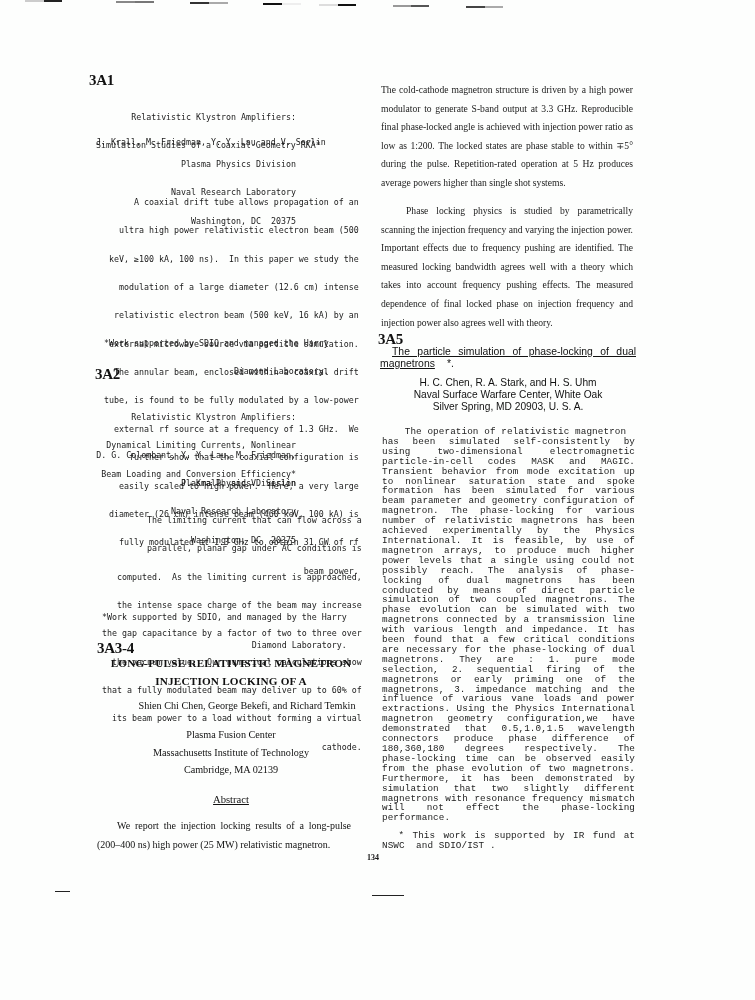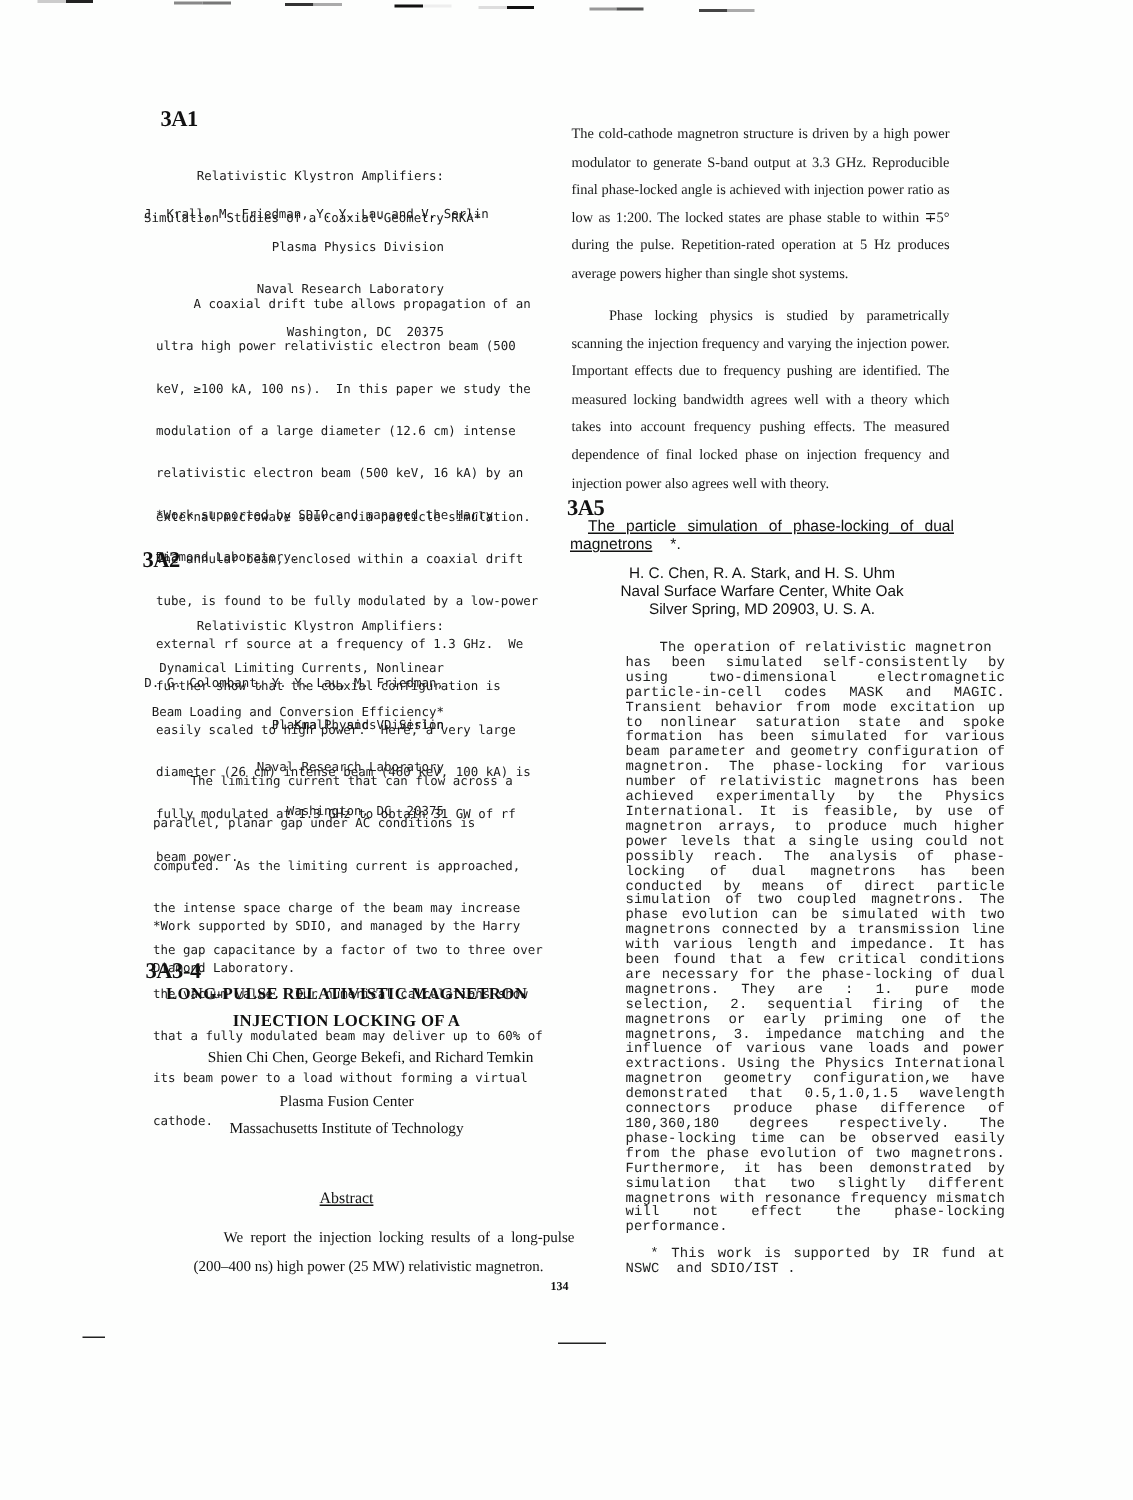--- a/index.html
+++ b/index.html
@@ -4,38 +4,38 @@
 <style>
   html, body { margin: 0; padding: 0; background: #fdfefd; }
   body { width: 755px; height: 1000px; position: relative; overflow: hidden; color: #111; }
   .topmark { position: absolute; height: 2px; }
   .topmark .a, .topmark .b { position: absolute; top: 0; height: 2px; }
   .absp { position: absolute; }
 
   .sect-label { font-family: "Liberation Serif", serif; font-weight: bold; font-size: 15px; letter-spacing: -0.3px; }
 
   
-  .mono-block { font-family: "DejaVu Sans Mono", monospace; font-size: 8.3px; line-height: 9.45px; white-space: pre; color: #1a1a1a; }
+  .mono-block { font-family: "DejaVu Sans Mono", monospace; font-size: 8.3px; line-height: 9.45px; white-space: pre; color: #1a1a1a; text-align: right; }
   .center { text-align: right; }
 
   
   .serif-para { font-family: "Liberation Serif", serif; font-size: 9.6px; line-height: 18.6px; text-align: justify; color: #1a1a1a; }
   .serif-para.indent { text-indent: 25px; }
 
   .a5-title { font-family: "Liberation Sans", sans-serif; font-size: 10.4px; line-height: 12px; text-decoration: underline; color: #111; }
   .a5-auth { font-family: "Liberation Sans", sans-serif; font-size: 10.2px; line-height: 11.8px; text-align: center; color: #111; }
-  .a5-body { font-family: "Liberation Mono", monospace; font-size: 9.3px; line-height: 9.9px; text-align: justify; color: #222; letter-spacing: 0.1px; margin-left: 35px; }
+  .a5-body { font-family: "Liberation Mono", monospace; font-size: 9.3px; line-height: 9.9px; text-align: justify; color: #222; letter-spacing: 0.1px; }
   .a5-body .ln { display: block; text-align: justify; text-align-last: justify; white-space: normal; }
   .a5-body .ln.last { text-align-last: left; }
 
   .a34-title { font-family: "Liberation Serif", serif; font-weight: bold; font-size: 11.2px; line-height: 18px; text-align: center; letter-spacing: 0.2px; }
   .a34-auth, .a34-aff { font-family: "Liberation Serif", serif; font-size: 10.2px; text-align: center; }
   .a34-aff { line-height: 17.5px; }
   .a34-abs-h { font-family: "Liberation Serif", serif; font-size: 10.6px; text-align: center; text-decoration: underline; }
-  .a34-body { font-family: "Liberation Serif", serif; font-size: 10px; line-height: 18.5px; text-align: justify; margin-left: 32px; }
+  .a34-body { font-family: "Liberation Serif", serif; font-size: 10px; line-height: 18.5px; text-align: justify; }
 
   .pagenum { font-family: "Liberation Serif", serif; font-size: 8px; font-weight: bold; }
   .botline { position: absolute; height: 1px; background: #222; }
 </style>
 </head>
 <body>
 
 <div id="topmarks">
     <div class="topmark" style="left: 25px; top: 0px; width: 37px;">
       <div class="a" style="left: 0px; width: 18.5px; background: rgb(204, 204, 204);"></div>
@@ -60,21 +60,21 @@
     <div class="topmark" style="left: 393px; top: 5px; width: 36px;">
       <div class="a" style="left: 0px; width: 18px; background: rgb(153, 153, 153);"></div>
       <div class="b" style="left: 18px; width: 18px; background: rgb(85, 85, 85);"></div>
     </div>
     <div class="topmark" style="left: 466px; top: 6px; width: 37px;">
       <div class="a" style="left: 0px; width: 18.5px; background: rgb(68, 68, 68);"></div>
       <div class="b" style="left: 18.5px; width: 18.5px; background: rgb(170, 170, 170);"></div>
     </div>
   </div>
 
-<div class="absp sect-label" style="left:107px; top:72px;">3A1</div>
+<div class="absp sect-label" style="left:89px; top:72px;">3A1</div>
 <div class="absp mono-block center" style="left:96px; top:94px; width:200px;">
   <div>Relativistic Klystron Amplifiers:</div>
   <div>Simulation Studies of a Coaxial-Geometry RKA*</div>
 </div>
 <div class="absp mono-block center" style="left:96px; top:122px; width:200px;margin-top:16px;">J. Krall, M. Friedman, Y. Y. Lau and V. Serlin</div>
 <div class="absp mono-block center" style="left:96px; top:141px; width:200px;">
   <div>Plasma Physics Division</div>
   <div>Naval Research Laboratory</div>
   <div>Washington, DC  20375</div>
 </div>
@@ -132,20 +132,21 @@
 
 <div class="absp sect-label" style="left:97px; top:640px;">3A3-4</div>
 <div class="absp a34-title" style="left:96px; top:654px; width:270px;">
   <div>LONG-PULSE RELATIVISTIC MAGNETRON</div>
   <div>INJECTION LOCKING OF A</div>
 </div>
 <div class="absp a34-auth" style="left:112px; top:700px; width:270px;">Shien Chi Chen, George Bekefi, and Richard Temkin</div>
 <div class="absp a34-aff" style="left:96px; top:726px; width:270px;">
   <div>Plasma Fusion Center</div>
   <div>Massachusetts Institute of Technology</div>
+  <div>Cambridge, MA 02139</div>
 </div>
 <div class="absp a34-abs-h" style="left:96px; top:794px; width:270px;">Abstract</div>
 <div class="absp a34-body" style="left:97px; top:817px; width:254px; text-indent:20px;">We report the injection locking results of a long-pulse (200–400 ns) high power (25 MW) relativistic magnetron.</div>
 
 <div class="absp serif-para" style="left:381px; top:81px; width:252px;">The cold-cathode magnetron structure is driven by a high power modulator to generate S-band output at 3.3 GHz. Reproducible final phase-locked angle is achieved with injection power ratio as low as 1:200. The locked states are phase stable to within ∓5° during the pulse. Repetition-rated operation at 5 Hz produces average powers higher than single shot systems.</div>
 <div class="absp serif-para indent" style="left:381px; top:202px; width:252px;">Phase locking physics is studied by parametrically scanning the injection frequency and varying the injection power. Important effects due to frequency pushing are identified. The measured locking bandwidth agrees well with a theory which takes into account frequency pushing effects. The measured dependence of final locked phase on injection frequency and injection power also agrees well with theory.</div>
 
 <div class="absp sect-label" style="left:378px; top:331px;">3A5</div>
 <div class="absp a5-title" style="left:380px; top:346px; width:256px; text-indent:12px; text-align:justify;"><span>The particle simulation of phase-locking  of  dual magnetrons</span><span style="text-decoration:none; display:inline-block;">*.</span></div>
 <div class="absp a5-auth" style="left:380px; top:377px; width:256px;">H. C. Chen, R. A. Stark, and H. S. Uhm</div>

